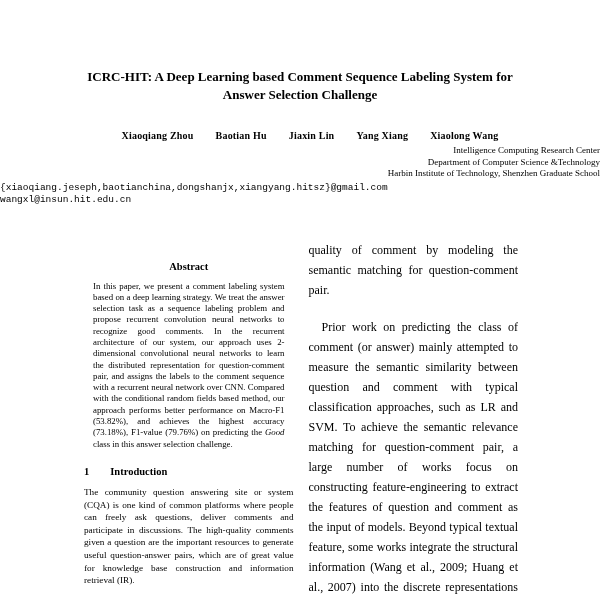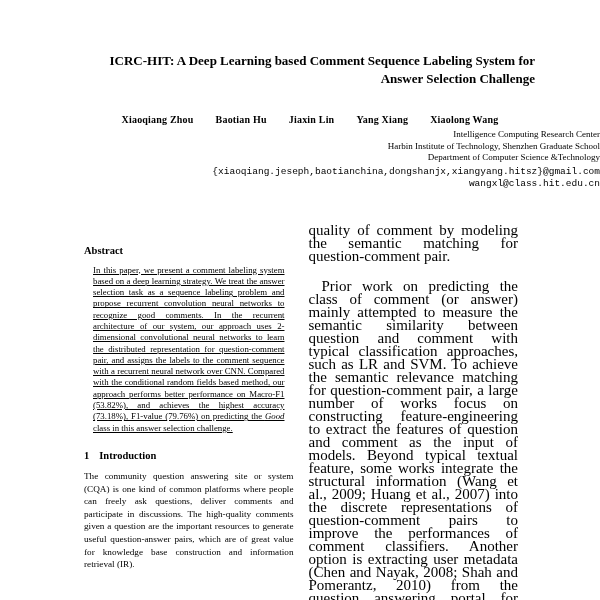--- a/index.html
+++ b/index.html
@@ -12,22 +12,22 @@
     position: relative;
   }
   .page {
     position: absolute;
     inset: 0;
     background: #ffffff;
     padding-top: 52px;
   }
   .title {
     width: 470px;
-    margin: 0 auto;
-    text-align: right;
+    margin: 16px auto;
+    text-align: center;
     font-weight: bold;
     font-size: 13px;
     line-height: 18px;
   }
   .authors {
     margin-top: 26px;
     text-align: center;
     font-weight: bold;
     font-size: 10px;
     letter-spacing: 0.2px;
@@ -35,88 +35,88 @@
   }
   .authors .author { margin: 0 11px; display: inline-block; }
   .affiliations {
     margin-top: 4px;
     text-align: right;
     font-size: 9px;
     line-height: 11.5px;
   }
   .emails {
     margin-top: 2px;
-    text-align: right;
+    text-align: left;
     font-family: "Liberation Mono", "DejaVu Sans Mono", monospace;
     font-size: 9.5px;
     line-height: 12px;
   }
   .columns {
     margin-top: 34px;
     display: flex;
     gap: 15px;
     padding: 0 82px 0 84px;
   }
   .col { flex: 1; min-width: 0; }
   .abstract-heading {
     margin-top: 21px;
+    text-align: center;
     font-weight: bold;
     font-size: 10.5px;
   }
   .abstract-body {
     margin: 9px 9px 0 9px;
     font-size: 8.8px;
     line-height: 11.3px;
     text-align: justify;
     text-justify: inter-word;
-    text-decoration: underline;
   }
   .abstract-body .italic { font-style: italic; }
   .section-heading {
     margin-top: 16px;
     font-weight: bold;
     font-size: 10.5px;
   }
-  .section-heading .sec-title { margin-left: 10px; }
+  .section-heading .sec-title { margin-left: 21px; }
   .body-par {
     margin-top: 9px;
     font-size: 9.2px;
     line-height: 12.6px;
     text-align: justify;
     text-justify: inter-word;
   }
   .rcol-par {
-    font-size: 15px;
-    line-height: 13px;
+    font-size: 12px;
+    line-height: 20px;
     text-align: justify;
     text-justify: inter-word;
   }
   .rcol-par.indent { text-indent: 13px; }
   .rcol-par + .rcol-par { margin-top: 17px; }
 </style>
 </head>
 <body>
 
 <div class="page">
 
   <div class="title">ICRC-HIT: A Deep Learning based Comment Sequence Labeling System for Answer Selection Challenge</div>
 
   <div class="authors">
     <span class="author">Xiaoqiang Zhou</span><span class="author">Baotian Hu</span><span class="author">Jiaxin Lin</span><span class="author">Yang Xiang</span><span class="author">Xiaolong Wang</span>
   </div>
 
   <div class="affiliations">
     <div>Intelligence Computing Research Center</div>
+    <div>Department of Computer Science &amp;Technology</div>
     <div>Harbin Institute of Technology, Shenzhen Graduate School</div>
-    <div>Department of Computer Science &amp;Technology</div>
   </div>
 
   <div class="emails">
     <div>{xiaoqiang.jeseph,baotianchina,dongshanjx,xiangyang.hitsz}@gmail.com</div>
-    <div>wangxl@class.hit.edu.cn</div>
+    <div>wangxl@insun.hit.edu.cn</div>
   </div>
 
   <div class="columns">
 
     <div class="col">
       <div class="abstract-heading">Abstract</div>
       <div class="abstract-body"><span>In this paper, we present a comment labeling system based on a deep learning strategy. We treat the answer selection task as a sequence labeling problem and propose recurrent convolution neural networks to recognize good comments. In the recurrent architecture of our system, our approach uses 2-dimensional convolutional neural networks to learn the distributed representation for question-comment pair, and assigns the labels to the comment sequence with a recurrent neural network over CNN. Compared with the conditional random fields based method, our approach performs better performance on Macro-F1 (53.82%), and achieves the highest accuracy (73.18%), F1-value (79.76%) on predicting the </span><span class="italic">Good</span><span> class in this answer selection challenge.</span></div>
 
       <div class="section-heading">
         <span class="sec-num">1</span><span class="sec-title">Introduction</span>

